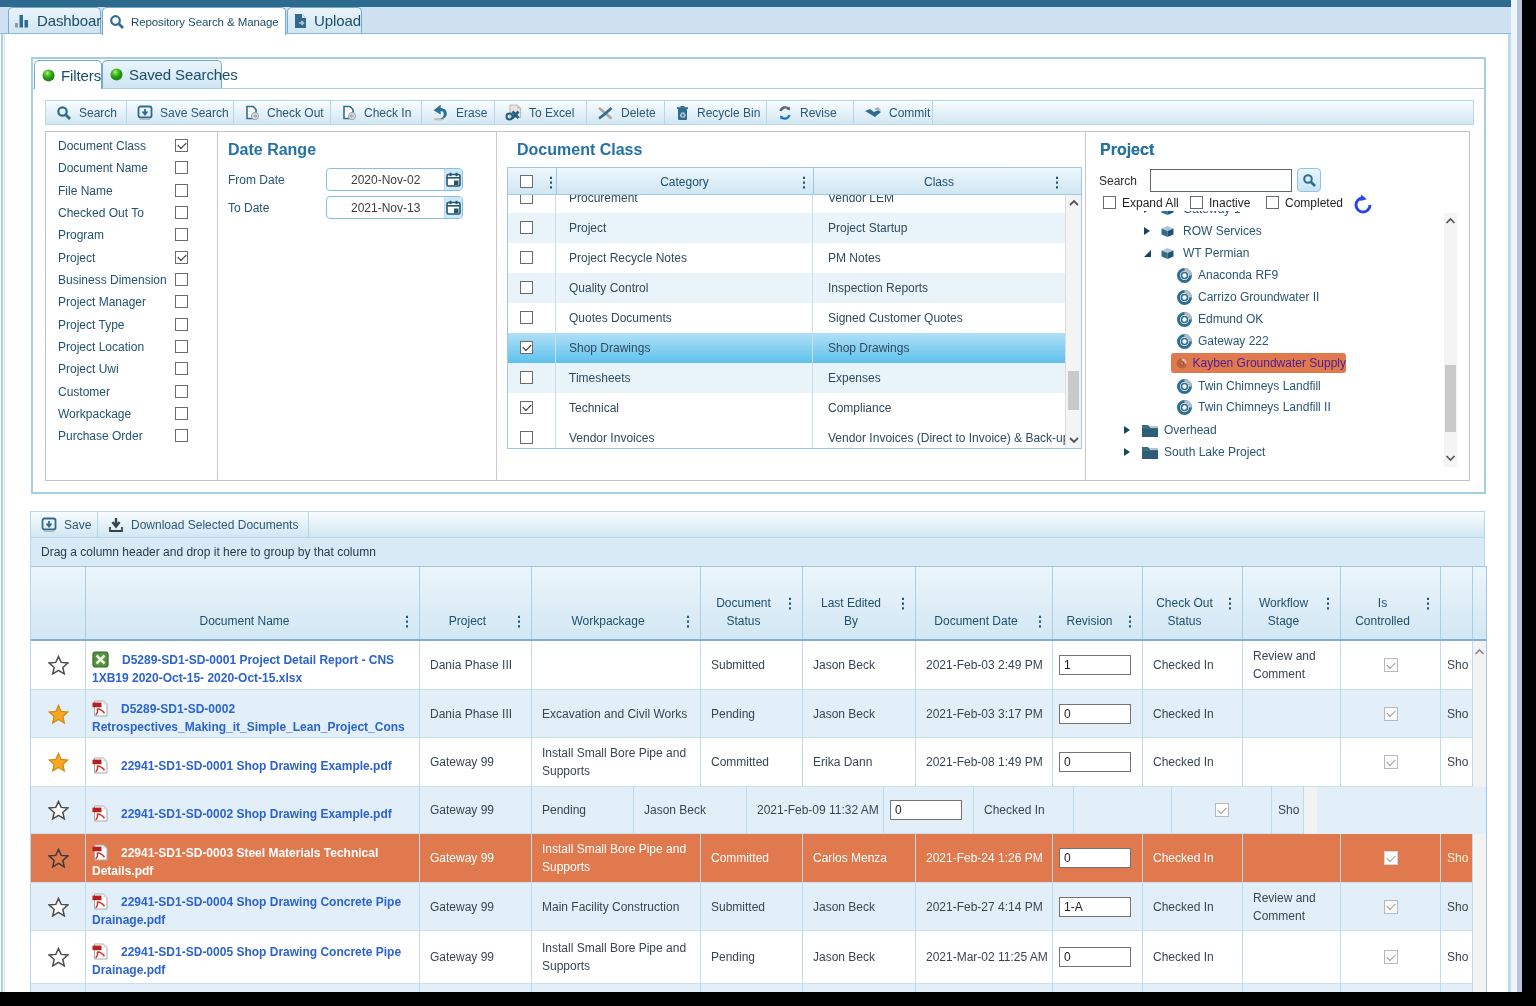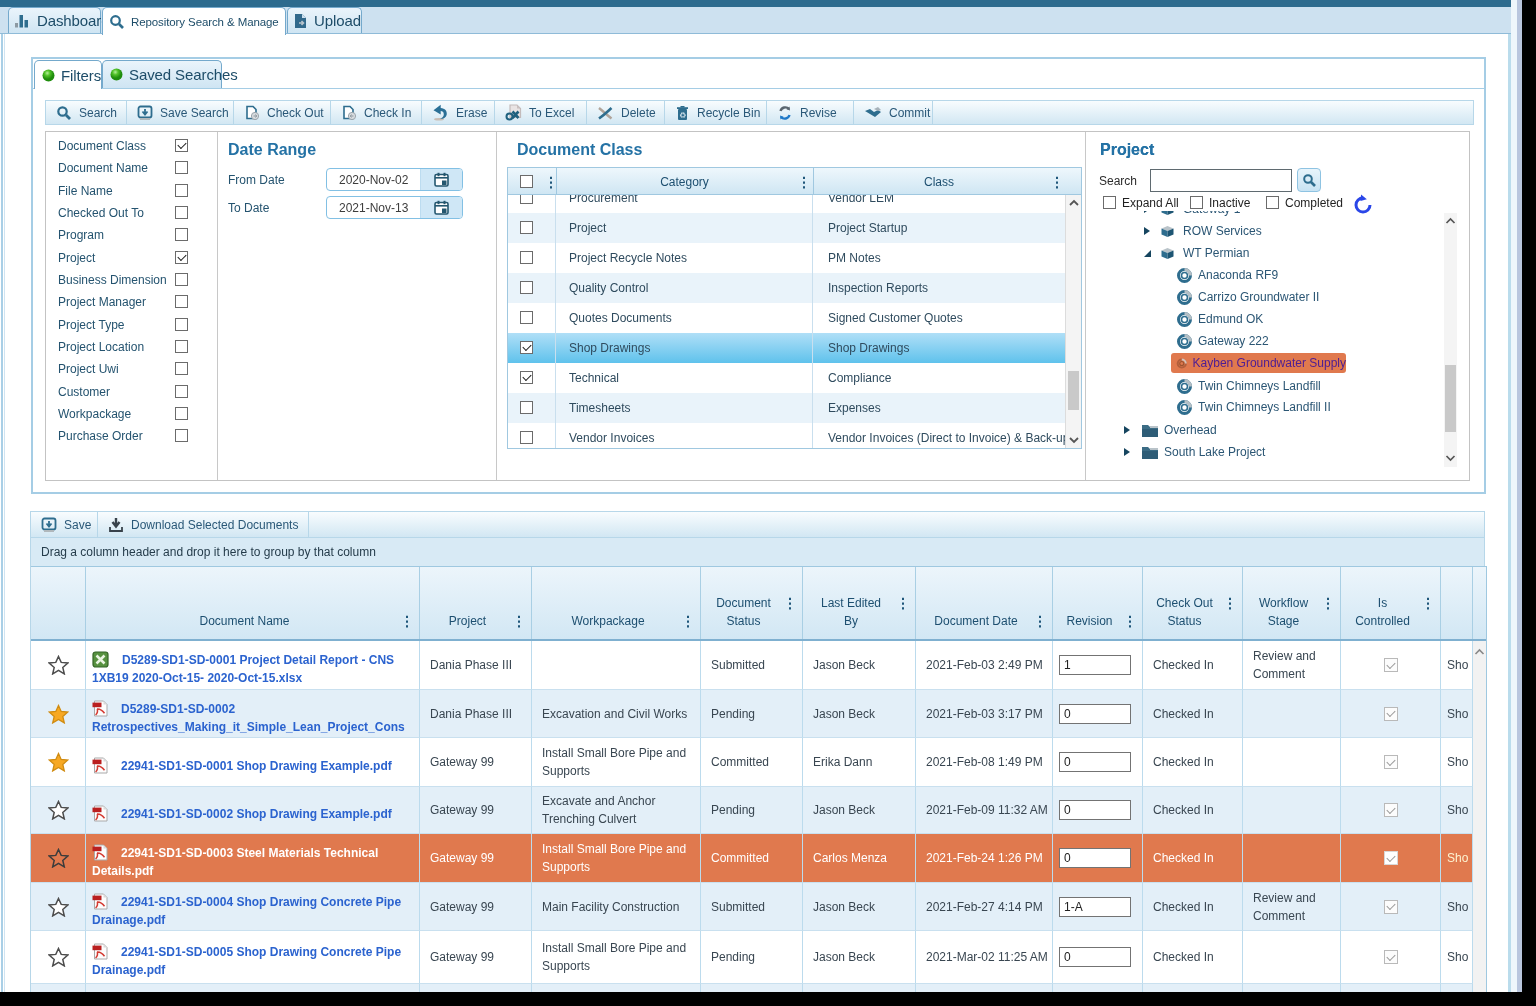--- a/index.html
+++ b/index.html
@@ -11,21 +11,21 @@
 .tab.active { background:#fff; }
 .toolbar { position:absolute; background:linear-gradient(#f8fcfe,#d2e7f3); border:1px solid #b7d7e9; display:flex; }
 .tbtn { display:flex; align-items:center; border-right:1px solid #b7d7e9; color:#2a5878; font-size:12px; white-space:nowrap; }
 .tbtn .ic { margin:0 7px 0 10px; display:flex; align-items:center; }
 .gridhead { background:linear-gradient(#eef7fc,#cfe6f3); color:#1d4f70; font-size:12px; }
 .dots { color:#1e567a; font-weight:bold; font-size:14px; letter-spacing:0; line-height:1; }
 .cb { position:absolute; width:13px; height:13px; border:1px solid #6b6b6b; background:#fff; }
 .lbl { position:absolute; font-size:12px; color:#24536f; white-space:nowrap; }
 .cb.ck::after { content:""; position:absolute; left:2px; top:2px; width:7px; height:4px; border-left:1.8px solid #1c1c1c; border-bottom:1.8px solid #1c1c1c; transform:rotate(-45deg); }
 .dinput { position:absolute; width:137px; height:23px; border:1px solid #82c0e4; border-radius:4px; background:#fff; font-size:12px; color:#3c3c3c; display:flex; align-items:center; }
-.dinput span { margin-left:12px; flex:1; white-space:nowrap; }
+.dinput span { margin-left:24px; flex:1; white-space:nowrap; }
 .dinput .cal { width:22px; height:21px; border-left:1px solid #bcdcf0; background:#cfe7f6; border-radius:0 3px 3px 0; display:flex; align-items:center; justify-content:center; }
 .hd { position:absolute; font-size:16px; font-weight:bold; color:#2472a5; }
 .treetxt { font-size:12px; color:#2b5674; white-space:nowrap; }
 svg { display:block; }
 .dcrow { position:relative; height:30px; display:flex; align-items:stretch; font-size:12px; color:#2f4b5e; }
 .dcrow.alt { background:#e9f3fa; }
 .dcrow.sel { background:linear-gradient(#b0dff7,#5fc2ec); }
 .dcrow .c0 { width:48px; border-right:1px solid #c9dfee; position:relative; }
 .dcrow .c1 { width:257px; border-right:1px solid #c9dfee; display:flex; align-items:center; padding-left:13px; white-space:nowrap; overflow:hidden; }
 .dcrow .c2 { flex:1; display:flex; align-items:center; padding-left:15px; white-space:nowrap; overflow:hidden; }
@@ -311,33 +311,33 @@
             <div class="c1">Quotes Documents</div>
             <div class="c2">Signed Customer Quotes</div>
           </div>
         <div class="dcrow sel">
             <div class="c0">
               <span class="cb ck"></span>
             </div>
             <div class="c1">Shop Drawings</div>
             <div class="c2">Shop Drawings</div>
           </div>
+        <div class="dcrow alt">
+            <div class="c0">
+              <span class="cb"></span>
+            </div>
+            <div class="c1">Timesheets</div>
+            <div class="c2">Expenses</div>
+          </div>
         <div class="dcrow">
             <div class="c0">
               <span class="cb ck"></span>
             </div>
             <div class="c1">Technical</div>
             <div class="c2">Compliance</div>
-          </div>
-        <div class="dcrow alt">
-            <div class="c0">
-              <span class="cb"></span>
-            </div>
-            <div class="c1">Timesheets</div>
-            <div class="c2">Expenses</div>
           </div>
         <div class="dcrow">
             <div class="c0">
               <span class="cb"></span>
             </div>
             <div class="c1">Vendor Invoices</div>
             <div class="c2">Vendor Invoices (Direct to Invoice) &amp; Back-up</div>
           </div>
       </div>
     </div>
@@ -667,21 +667,20 @@
         </div>
       <div class="b1">
           <div class="lnk"><svg class="fic" width="16" height="17" viewBox="0 0 16 17">
               <path d="M2.5 1 h9 l3.5 3.5 v11.5 h-12.5 z" fill="#fdfdfd" stroke="#a9a9a9" stroke-width="1"></path>
               <path d="M11.5 1 l3.5 3.5 h-3.5 z" fill="#d9d9d9"></path>
               <rect x="0.5" y="2.6" width="9" height="4.6" fill="#ba1f1f"></rect>
               <path d="M5 9 c3.5 -0.5 5.5 1.5 7.5 4.2 M5.2 9 c0.8 2.6 0.2 4.4 -1.6 6" fill="none" stroke="#d43a31" stroke-width="1.5"></path>
             </svg>22941-SD1-SD-0002 Shop Drawing Example.pdf</div>
         </div>
       <div class="b2">Gateway 99</div>
-      <div class="b3">Excavate and Anchor Trenching Culvert</div>
       <div class="b4">Pending</div>
       <div class="b5">Jason Beck</div>
       <div class="b6">2021-Feb-09 11:32 AM</div>
       <div class="b7">
           <span class="rin">0</span>
         </div>
       <div class="b8">Checked In</div>
       <div class="b9"></div>
       <div class="b10">
           <span class="icb"></span>

